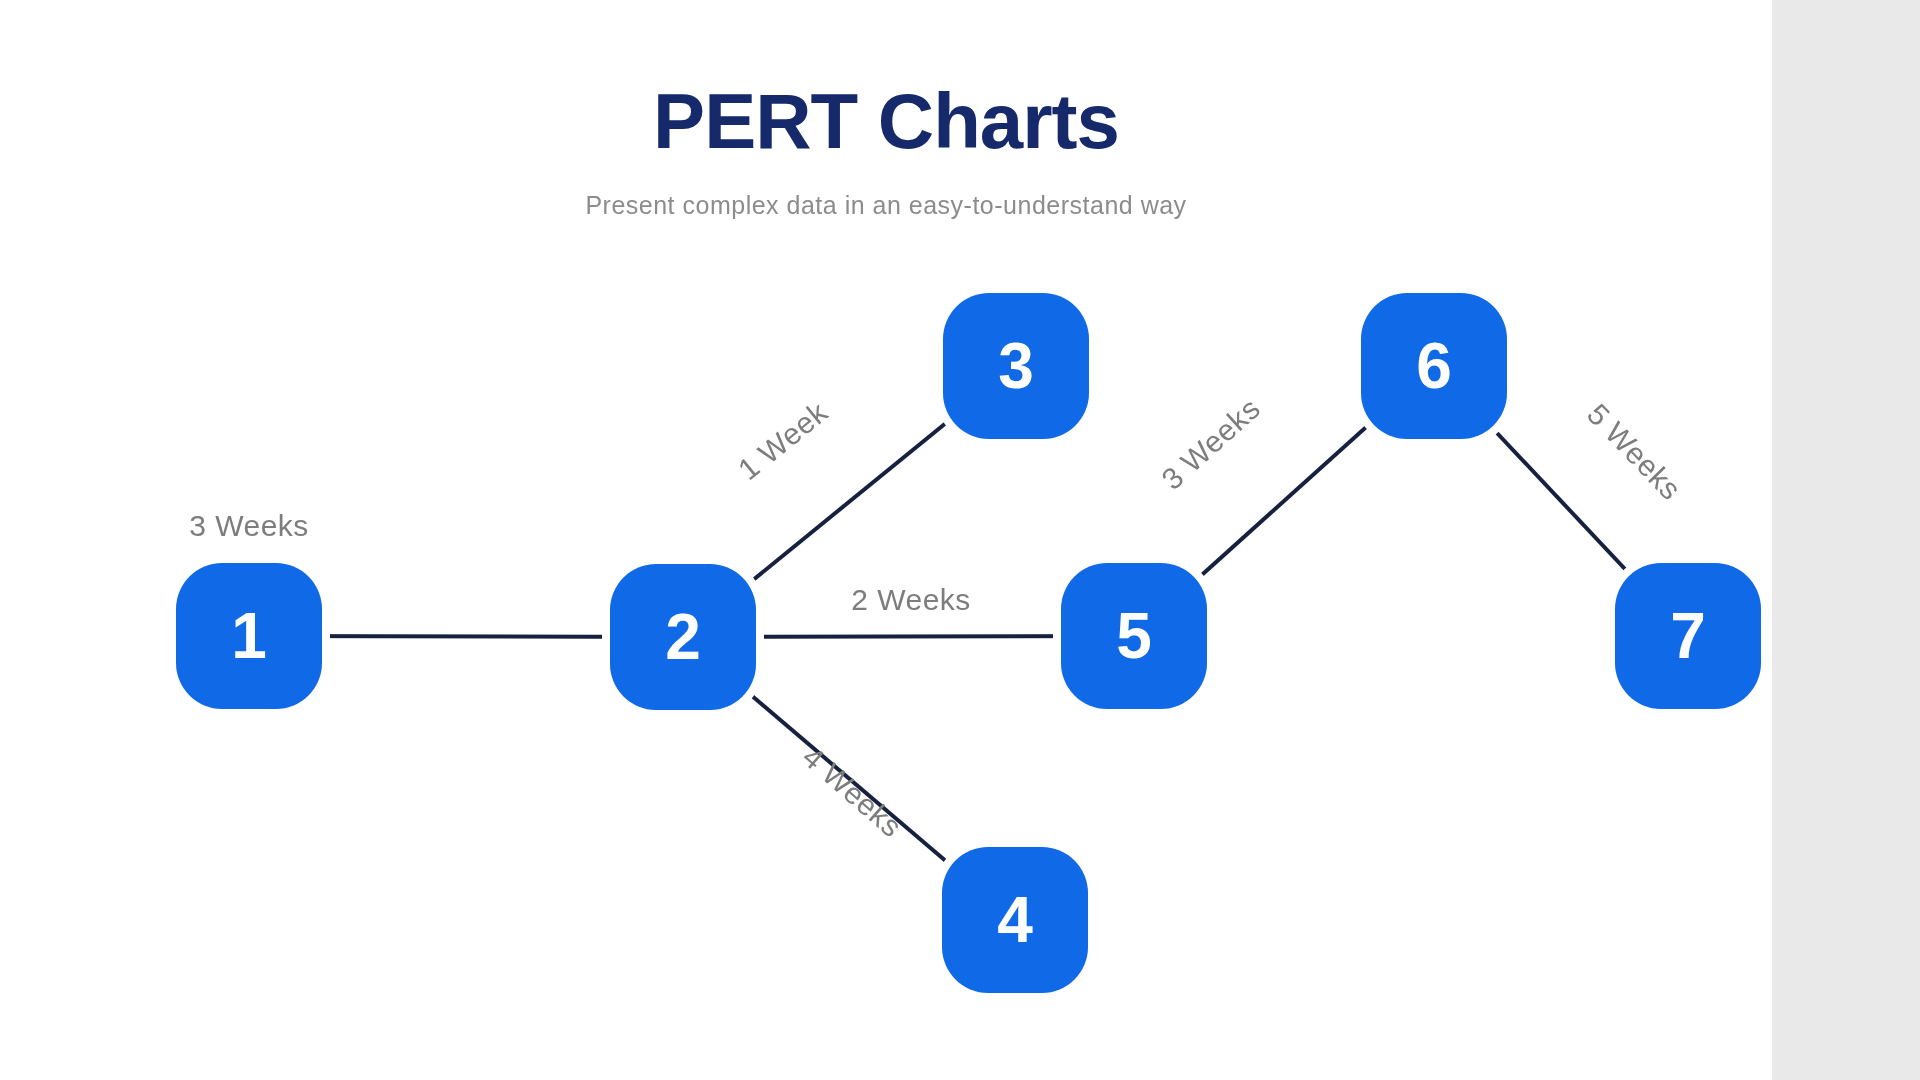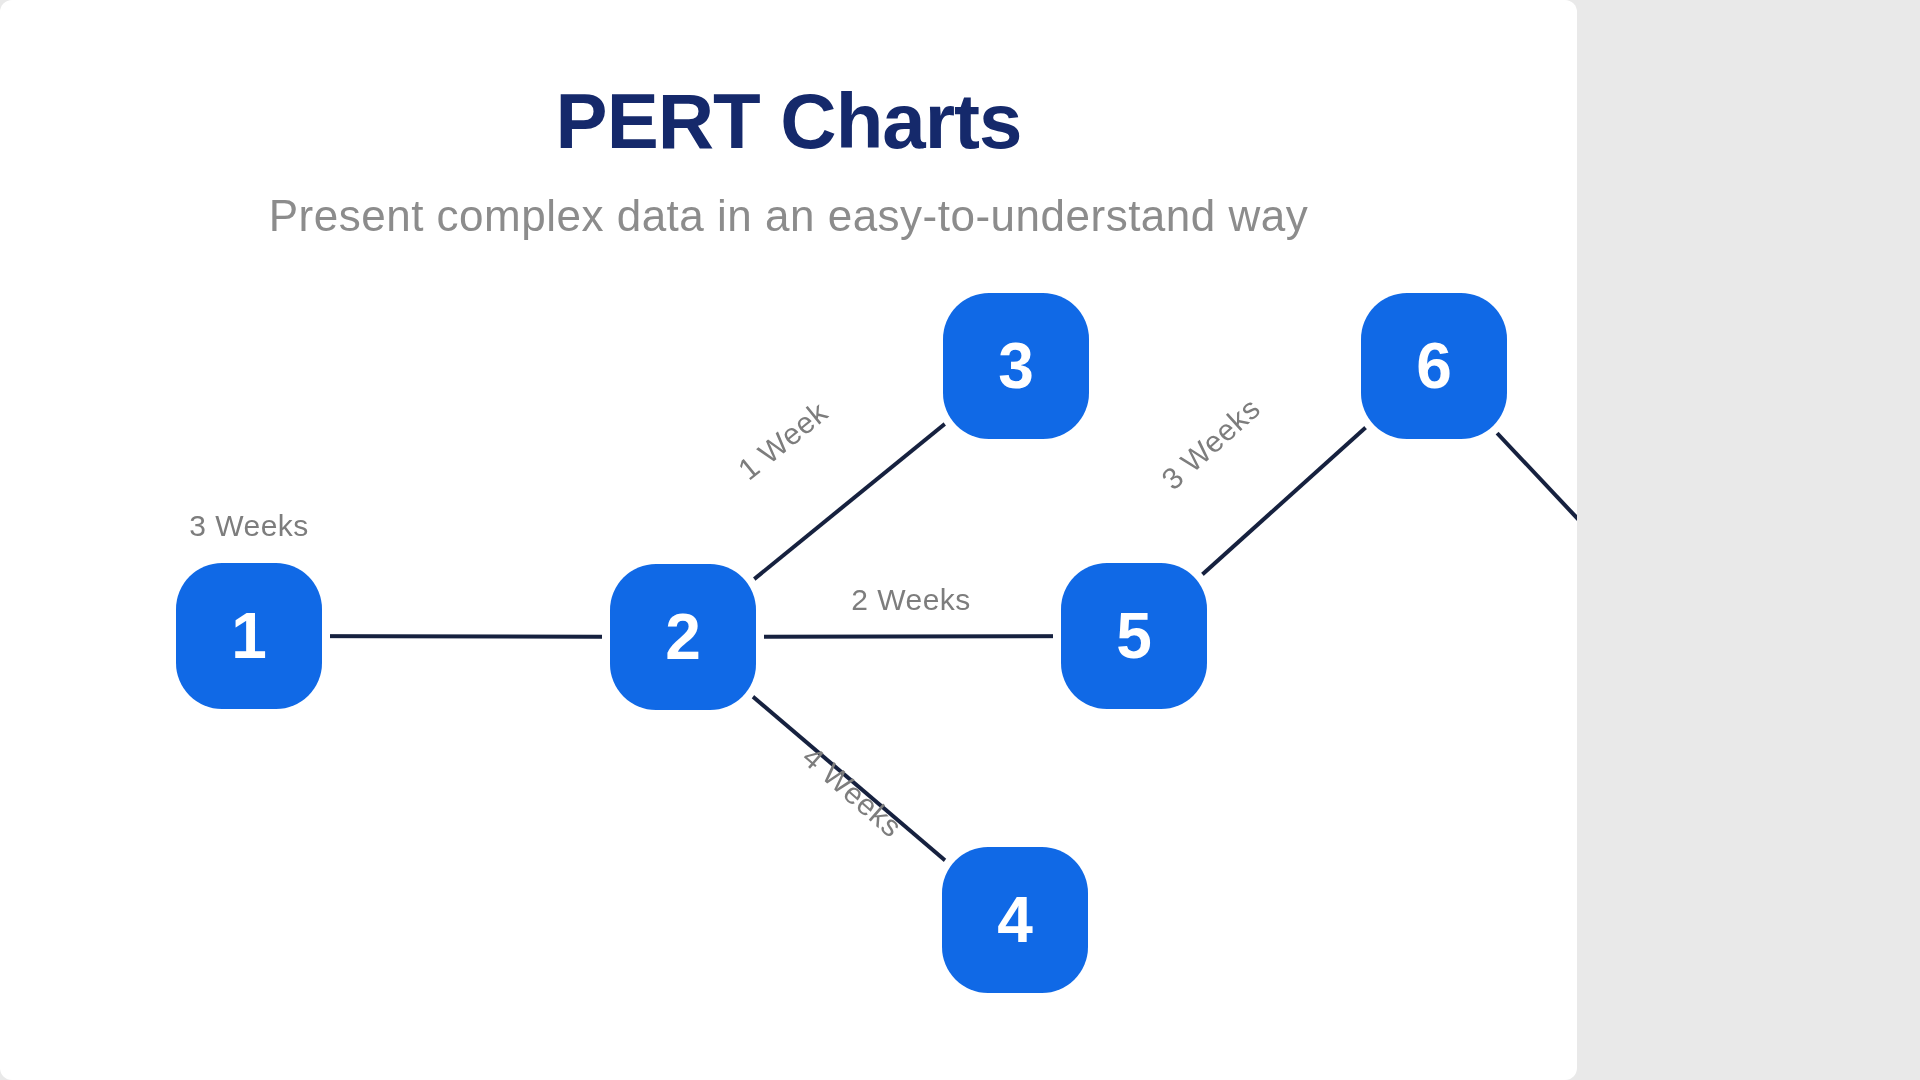--- a/index.html
+++ b/index.html
@@ -7,38 +7,37 @@
     --node-fill:#1069e6;
     --node-text:#ffffff;
     --edge:#16213f;
     --title:#15296b;
     --subtitle:#8c8c8c;
     --edge-label:#7d7d7d;
   }
   html,body{margin:0;padding:0;background:#e9e9e9;}
   .stage{
     position:relative;
-    width:1577px;height:1080px;
+    width:1772px;height:1080px;
     background:var(--bg);
     overflow:hidden;
     font-family:"Liberation Sans", sans-serif;
-    border-radius:12px;
   }
   .page-title{
     position:absolute;left:0;right:0;top:82px;
     text-align:center;
     font-size:78px;line-height:1;
     font-weight:bold;
     letter-spacing:-1px;
     color:var(--title);
   }
   .page-subtitle{
     position:absolute;left:0;right:0;top:190px;
     text-align:center;
-    font-size:44px;line-height:1.2;
+    font-size:25px;line-height:1.2;
     color:var(--subtitle);
     letter-spacing:0.5px;
   }
   .canvas{position:absolute;inset:0;}
   svg.edges{position:absolute;inset:0;width:100%;height:100%;}
   svg.edges line{stroke:var(--edge);stroke-width:4;}
   .node{
     position:absolute;
     width:146px;height:146px;
     border-radius:46px;

